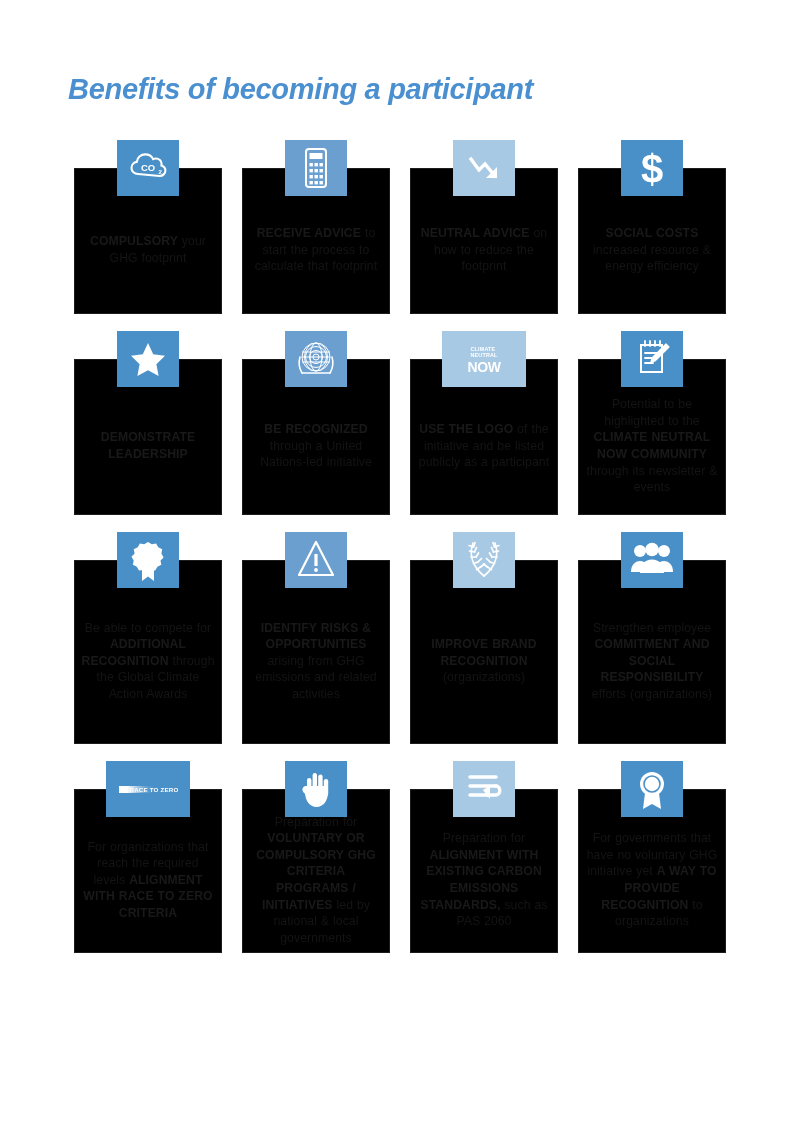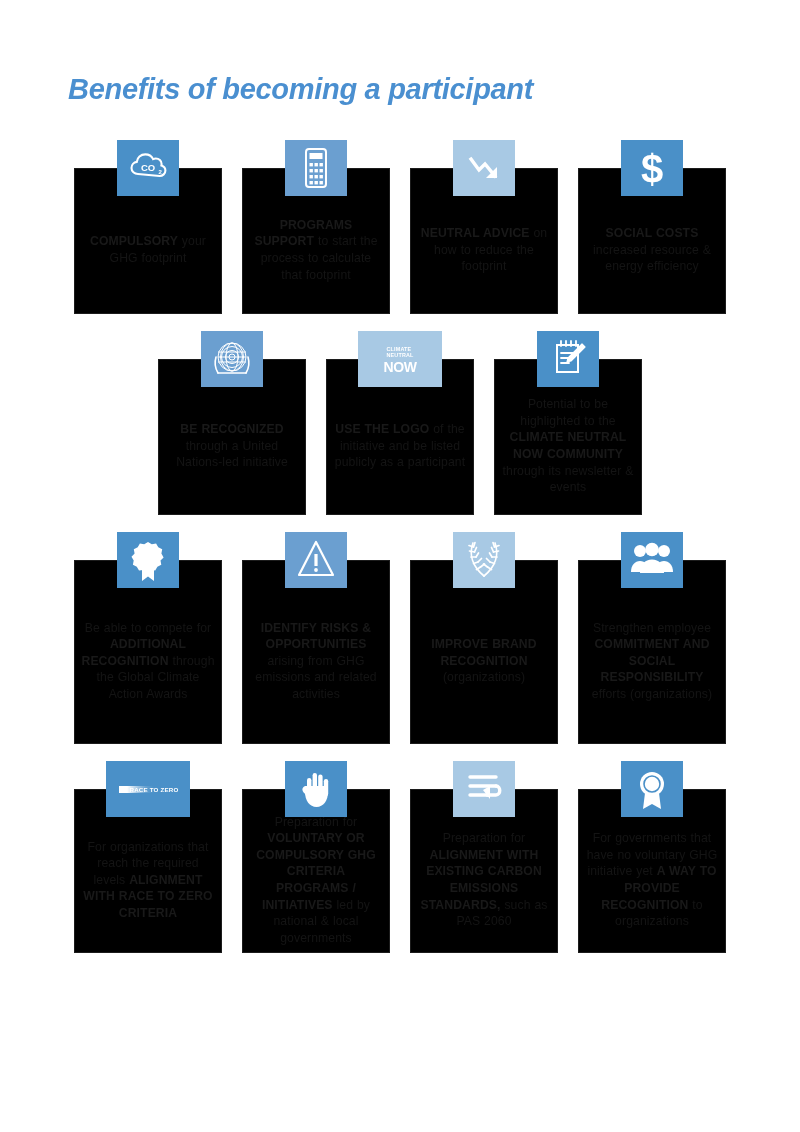--- a/index.html
+++ b/index.html
@@ -171,21 +171,21 @@
                 <rect x="29.5" y="35" width="3.4" height="3.4"></rect>
                 <rect x="34.5" y="35" width="3.4" height="3.4"></rect>
               <rect x="24.5" y="41" width="3.4" height="3.4"></rect>
                 <rect x="29.5" y="41" width="3.4" height="3.4"></rect>
                 <rect x="34.5" y="41" width="3.4" height="3.4"></rect>
             </g>
           </svg>
         </div>
         <div class="card">
           <div class="txt">
-            <b>PROGRAMS SUPPORT</b> 
+            <b>RECEIVE ADVICE</b> 
             <span>to start the process to calculate that footprint</span>
           </div>
         </div>
       </div>
 
       <div class="cell">
         <div class="badge">
           <svg width="62" height="56" viewBox="0 0 62 56">
               <rect width="62" height="56" fill="#a8c9e4"></rect>
             <g stroke="#fff" stroke-width="3.4" fill="none" stroke-linecap="square">
@@ -213,20 +213,33 @@
           <div class="txt">
             <b>SOCIAL COSTS</b> 
             <span>increased resource &amp; energy efficiency</span>
           </div>
         </div>
       </div>
     </div>
 
     <div class="row r2">
 
+      <div class="cell">
+        <div class="badge">
+          <svg width="62" height="56" viewBox="0 0 62 56">
+              <rect width="62" height="56" fill="#4a90c8"></rect>
+            <path d="M31 12 L36.2 23.2 L48 24.8 L39.4 33.2 L41.6 45 L31 39.3 L20.4 45 L22.6 33.2 L14 24.8 L25.8 23.2 Z" fill="#fff"></path>
+          </svg>
+        </div>
+        <div class="card">
+          <div class="txt">
+            <b>DEMONSTRATE LEADERSHIP</b>
+          </div>
+        </div>
+      </div>
 
       <div class="cell">
         <div class="badge">
           <svg width="62" height="56" viewBox="0 0 62 56">
               <rect width="62" height="56" fill="#6b9fd0"></rect>
             <g stroke="#fff" stroke-width="1" fill="none">
               <circle cx="31" cy="26" r="14"></circle>
               <circle cx="31" cy="26" r="10.5"></circle>
               <circle cx="31" cy="26" r="6.5"></circle>
               <circle cx="31" cy="26" r="3"></circle>

